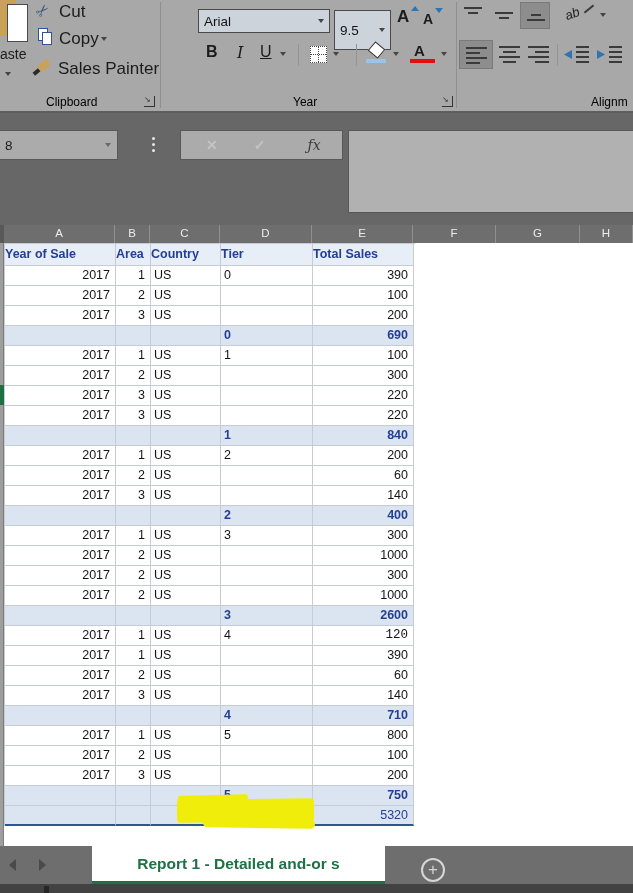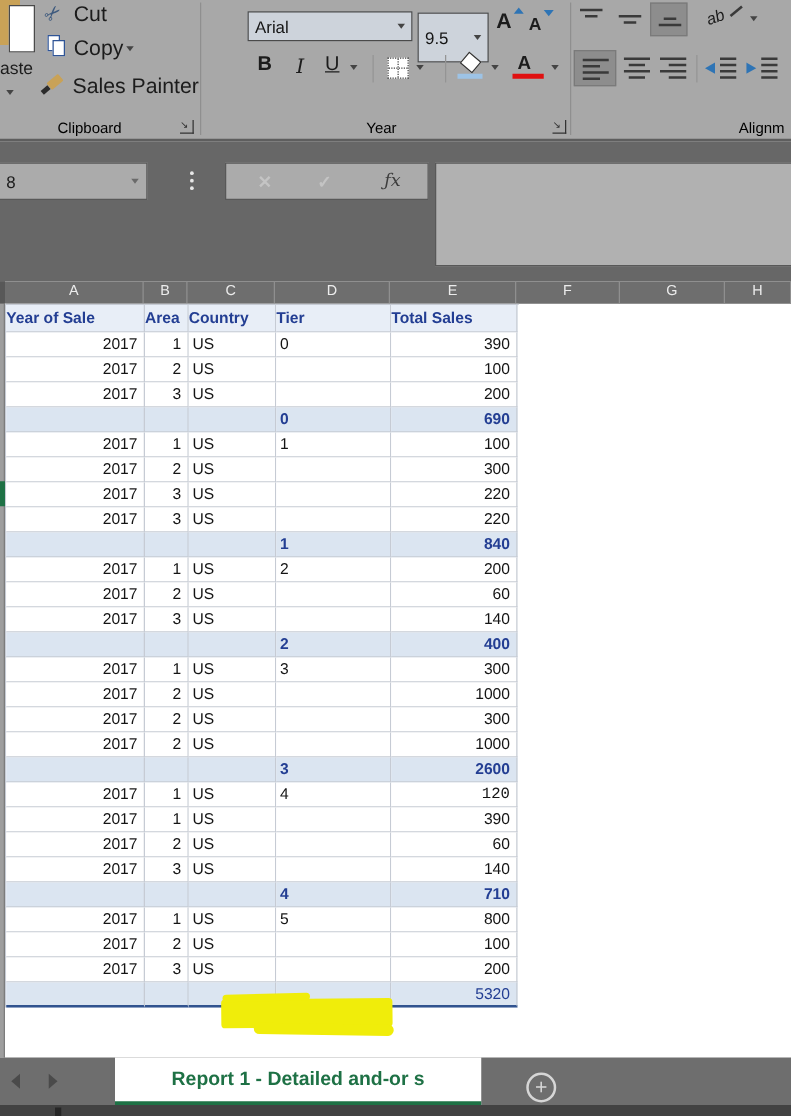--- a/index.html
+++ b/index.html
@@ -413,20 +413,27 @@
           <div class="cell tier" style="width: 92px;"></div>
           <div class="cell num total-cell" style="width: 101px;">100</div>
         </div>
         <div class="trow">
           <div class="cell num" style="width: 111px;">2017</div>
           <div class="cell num" style="width: 35px;">3</div>
           <div class="cell txt" style="width: 70px;">US</div>
           <div class="cell tier" style="width: 92px;"></div>
           <div class="cell num total-cell" style="width: 101px;">200</div>
         </div>
+        <div class="trow sub">
+          <div class="cell num" style="width: 111px;"></div>
+          <div class="cell num" style="width: 35px;"></div>
+          <div class="cell txt" style="width: 70px;"></div>
+          <div class="cell tier" style="width: 92px;">5</div>
+          <div class="cell num total-cell" style="width: 101px;">750</div>
+        </div>
         <div class="trow total">
           <div class="cell num" style="width: 111px;"></div>
           <div class="cell num" style="width: 35px;"></div>
           <div class="cell txt" style="width: 70px;"></div>
           <div class="cell tier" style="width: 92px;"></div>
           <div class="cell num total-cell" style="width: 101px;">5320</div>
         </div>
       </div>
   </div>
 </div>

